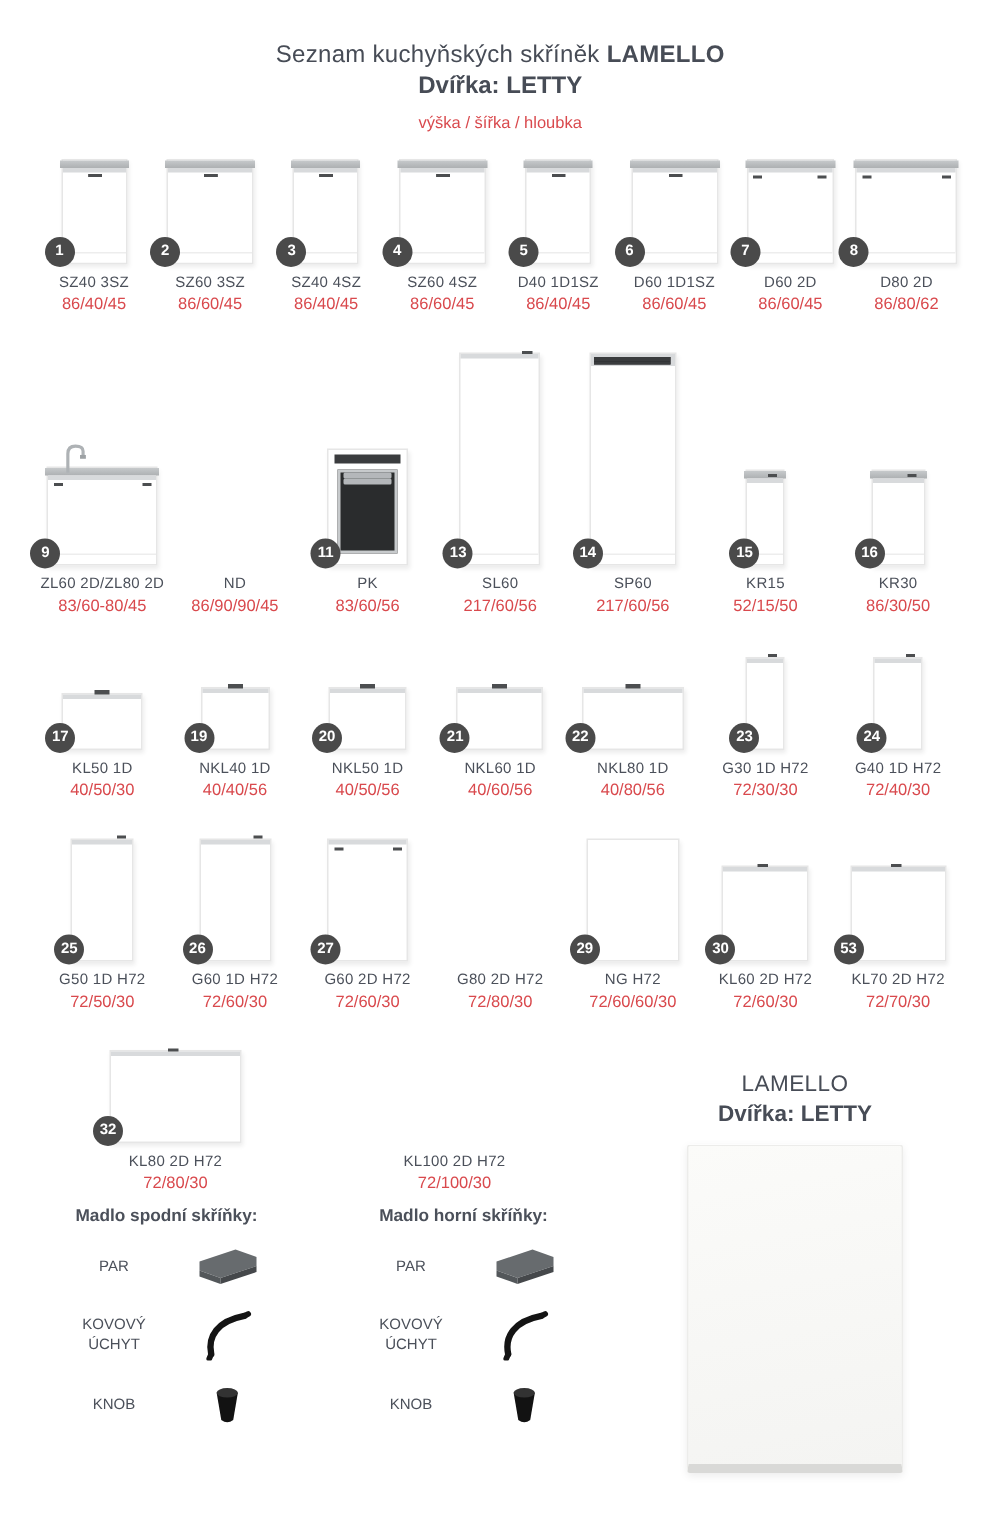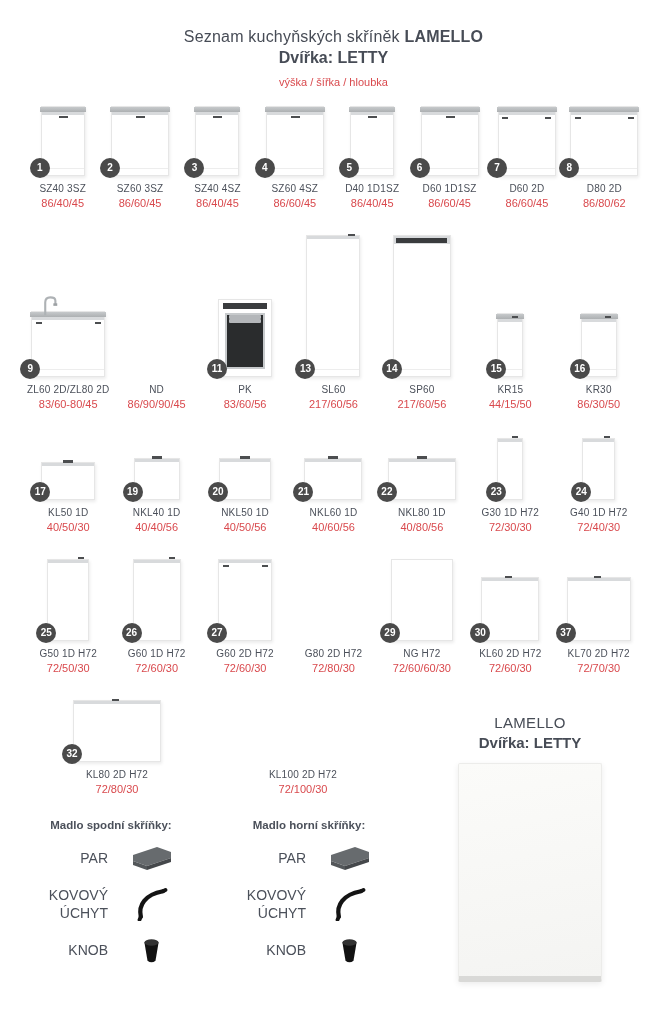--- a/index.html
+++ b/index.html
@@ -69,26 +69,26 @@
   .c20{width:52px;height:42px;} .c21{width:58px;height:42px;} .c22{width:68px;height:42px;}
   .c23{width:26px;height:62px;} .c24{width:33px;height:62px;}
   .c25{width:42px;height:82px;} .c26{width:48px;height:82px;} .c27{width:54px;height:82px;}
   .c28{width:66px;height:82px;} .c29{width:62px;height:82px;} .c30{width:58px;height:64px;}
   .c31{width:64px;height:64px;}
   .c32{width:88px;height:62px;} .c33{width:98px;height:62px;} .c34{width:108px;height:62px;}
 
   
   .bottom{display:flex;margin-top:4px;}
   .bleft{flex:1;}
-  #row5{display:flex;align-items:flex-end;width:372px;justify-content:space-between;margin-bottom:22px;}
+  #row5{display:flex;align-items:flex-end;width:372px;justify-content:space-between;margin-bottom:8px;}
   .handles{display:flex;gap:24px;width:372px;}
   .hcol{flex:1;display:flex;flex-direction:column;align-items:center;}
   .hcol h3{font-size:11.5px;font-weight:600;color:#4b505a;margin:2px 0 4px;white-space:nowrap;}
   .hrow{display:flex;align-items:center;justify-content:center;gap:16px;min-height:46px;width:100%;}
-  .hlabel{font-size:14px;color:#4b505a;text-align:right;width:64px;line-height:1.3;}
+  .hlabel{font-size:10px;color:#4b505a;text-align:center;width:64px;line-height:1.3;}
   .hicon{width:54px;display:flex;justify-content:center;align-items:center;}
 
   .panel{width:226px;padding-top:14px;text-align:center;}
   .p-title{font-size:15px;color:#474c56;letter-spacing:.3px;}
   .p-sub{font-size:15px;font-weight:700;color:#474c56;margin-top:3px;}
   .door{width:142px;height:212px;margin:12px auto 0;border-radius:2px;
         background:linear-gradient(170deg,#fbfbf9,#f4f4f2);
         border:1px solid #ececea;border-bottom:6px solid #d9d9d7;
         box-shadow:0 2px 6px rgba(0,0,0,.08);}
 </style>
@@ -339,21 +339,21 @@
                 <i class="sd"></i>
                 <span class="fr col">
                   <i class="do wd"></i>
                 </span>
               </span>
               <i class="pl"></i>
             </div>
       <b class="bdg">15</b>
     </div>
     <div class="code">KR15</div>
-    <div class="dims">44/15/50</div>
+    <div class="dims">52/15/50</div>
   </div>
         <div class="item">
     <div class="cabwrap">
       <div class="cab c16 low-cabinet-door">
               <i class="ct"></i>
               <span class="fc">
                 <i class="sd"></i>
                 <span class="fr col">
                   <i class="do wd"></i>
                 </span>
@@ -557,21 +557,21 @@
     <div class="cabwrap">
       <div class="cab c31 wall-cabinet-split">
               <span class="fc">
                 <i class="sd"></i>
                 <span class="fr col">
                   <i class="do f2 ws"></i>
                   <i class="do f1"></i>
                 </span>
               </span>
             </div>
-      <b class="bdg">37</b>
+      <b class="bdg">53</b>
     </div>
     <div class="code">KL70 2D H72</div>
     <div class="dims">72/70/30</div>
   </div>
       </div>
     </main>
 
   <section class="bottom">
     <div class="bleft">
       <div id="row5" class="row">

